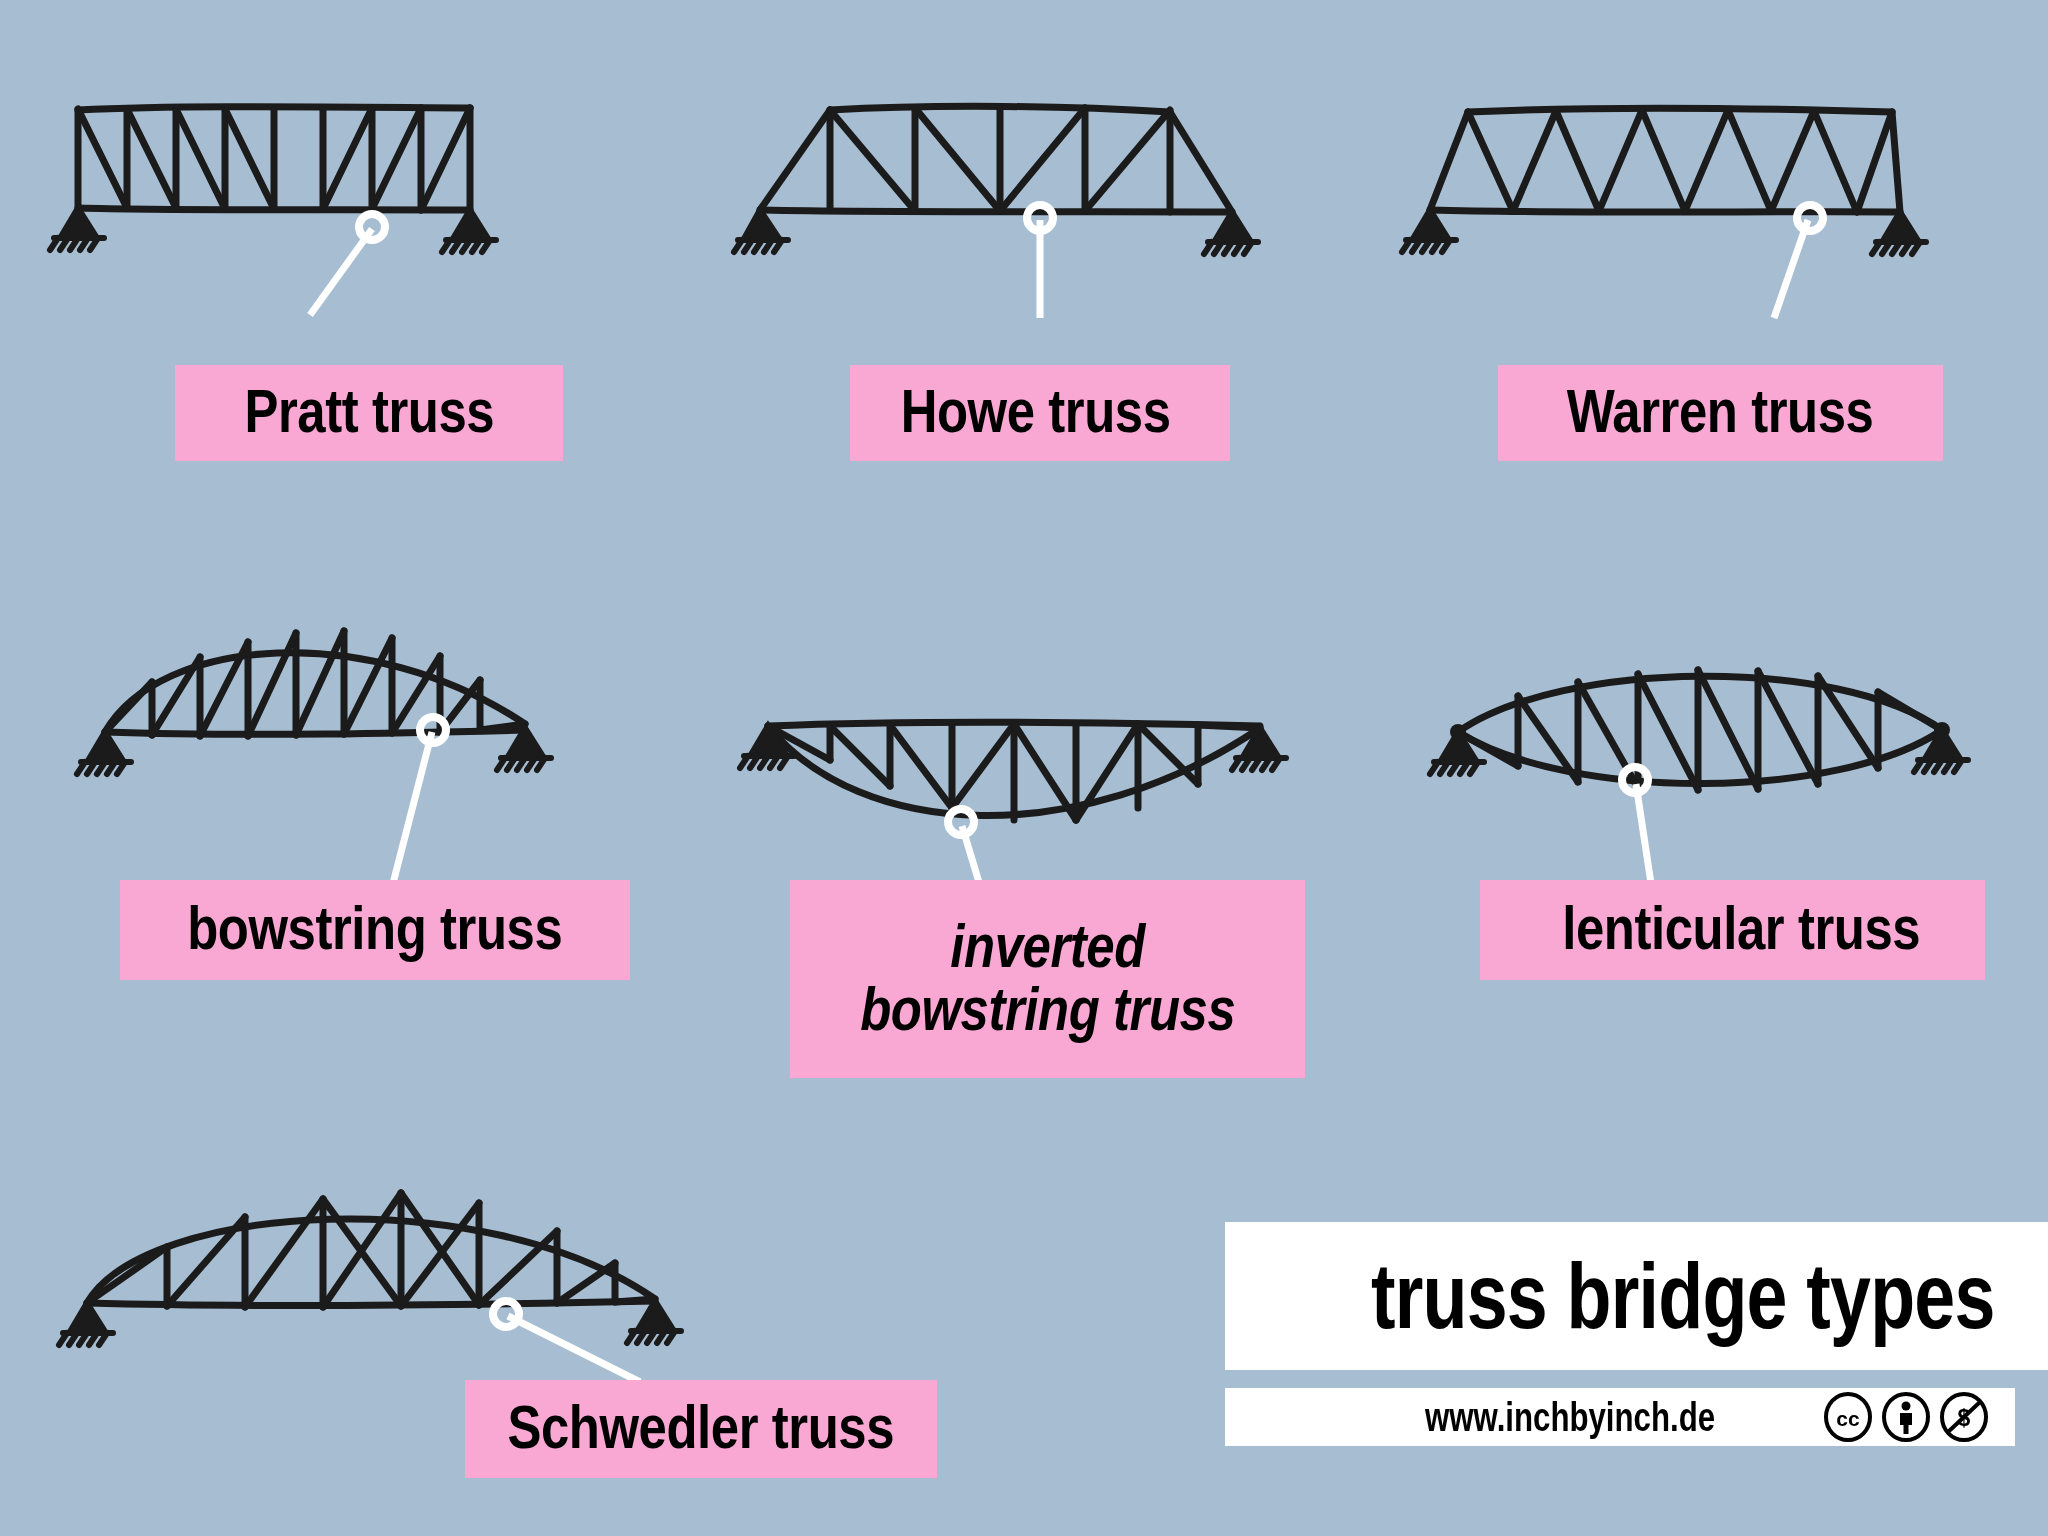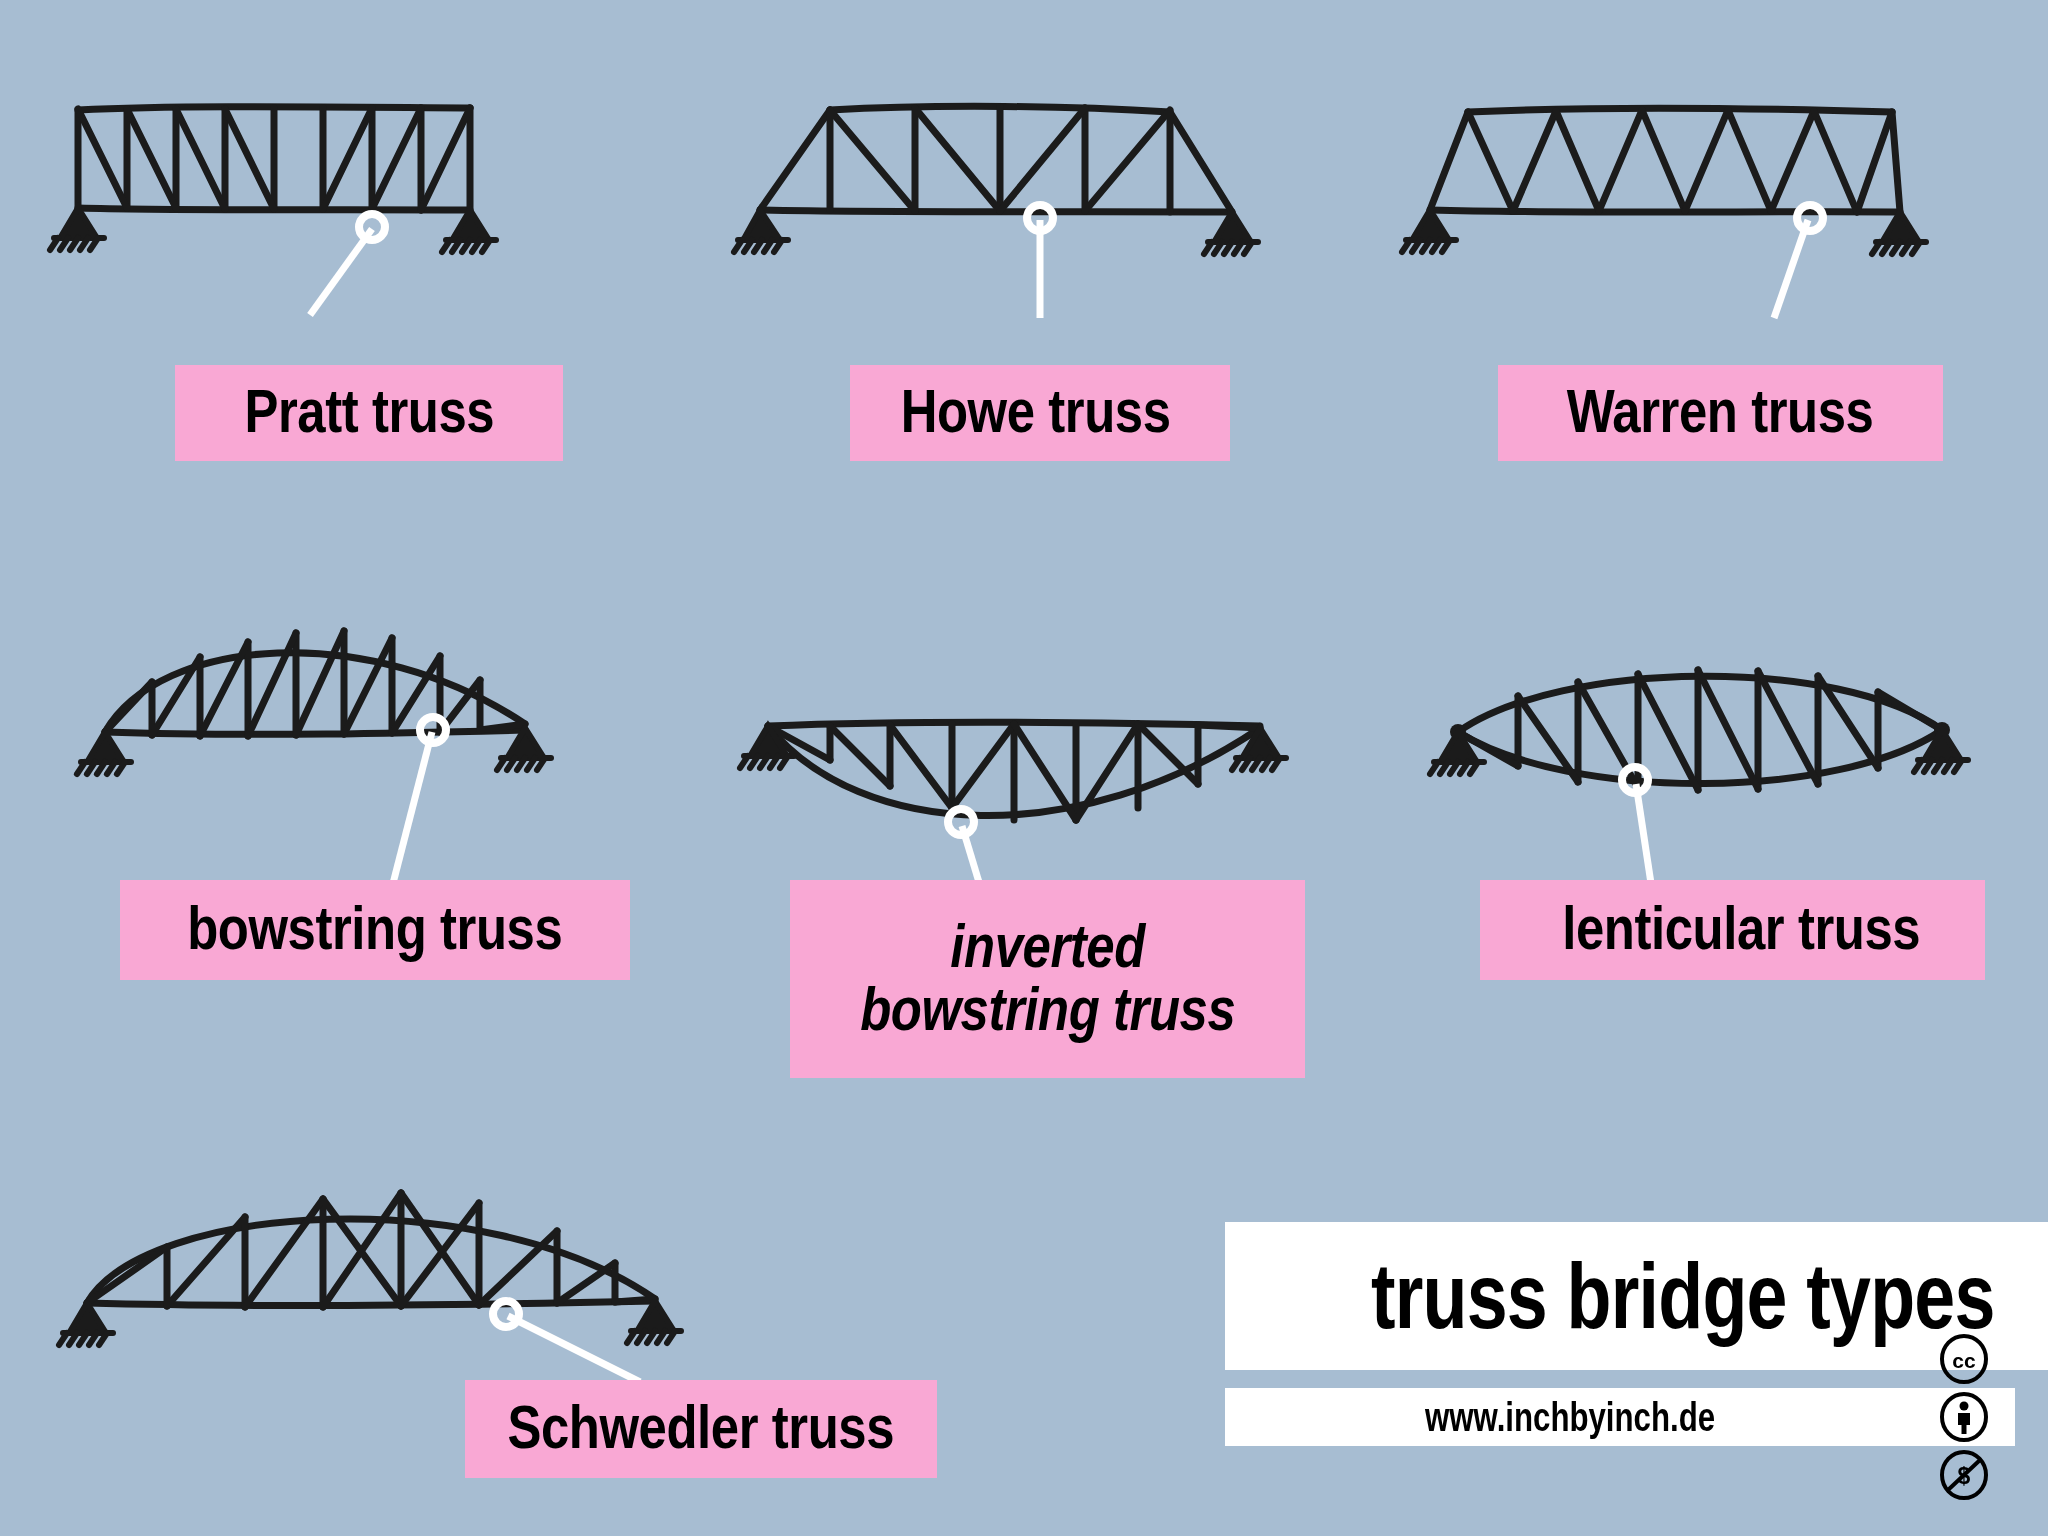--- a/index.html
+++ b/index.html
@@ -56,21 +56,21 @@
     display:flex;align-items:center;
     z-index:5;
   }
   .brand-url{
     font-family:"Liberation Sans Narrow","Liberation Sans",sans-serif;
     font-weight:bold;font-size:40px;color:#000;
     transform:scaleX(0.78);transform-origin:left center;
     white-space:nowrap;
     margin-left:200px;
   }
-  .cc-badges{display:flex;gap:8px;align-items:center;margin-left:auto;margin-right:26px;flex-direction:column;}
+  .cc-badges{display:flex;gap:8px;align-items:center;margin-left:auto;margin-right:26px;}
 </style>
 </head>
 <body>
 
 <div class="stage">
 
   <div class="cell" style="left:40px;top:70px;">
     <svg width="470" height="190" viewBox="0 0 470 190">
       <g fill="none" stroke="#1b1b1b" stroke-width="7" stroke-linecap="round">
         <path d="M38 40 C 140 35, 280 37, 430 38"></path>

